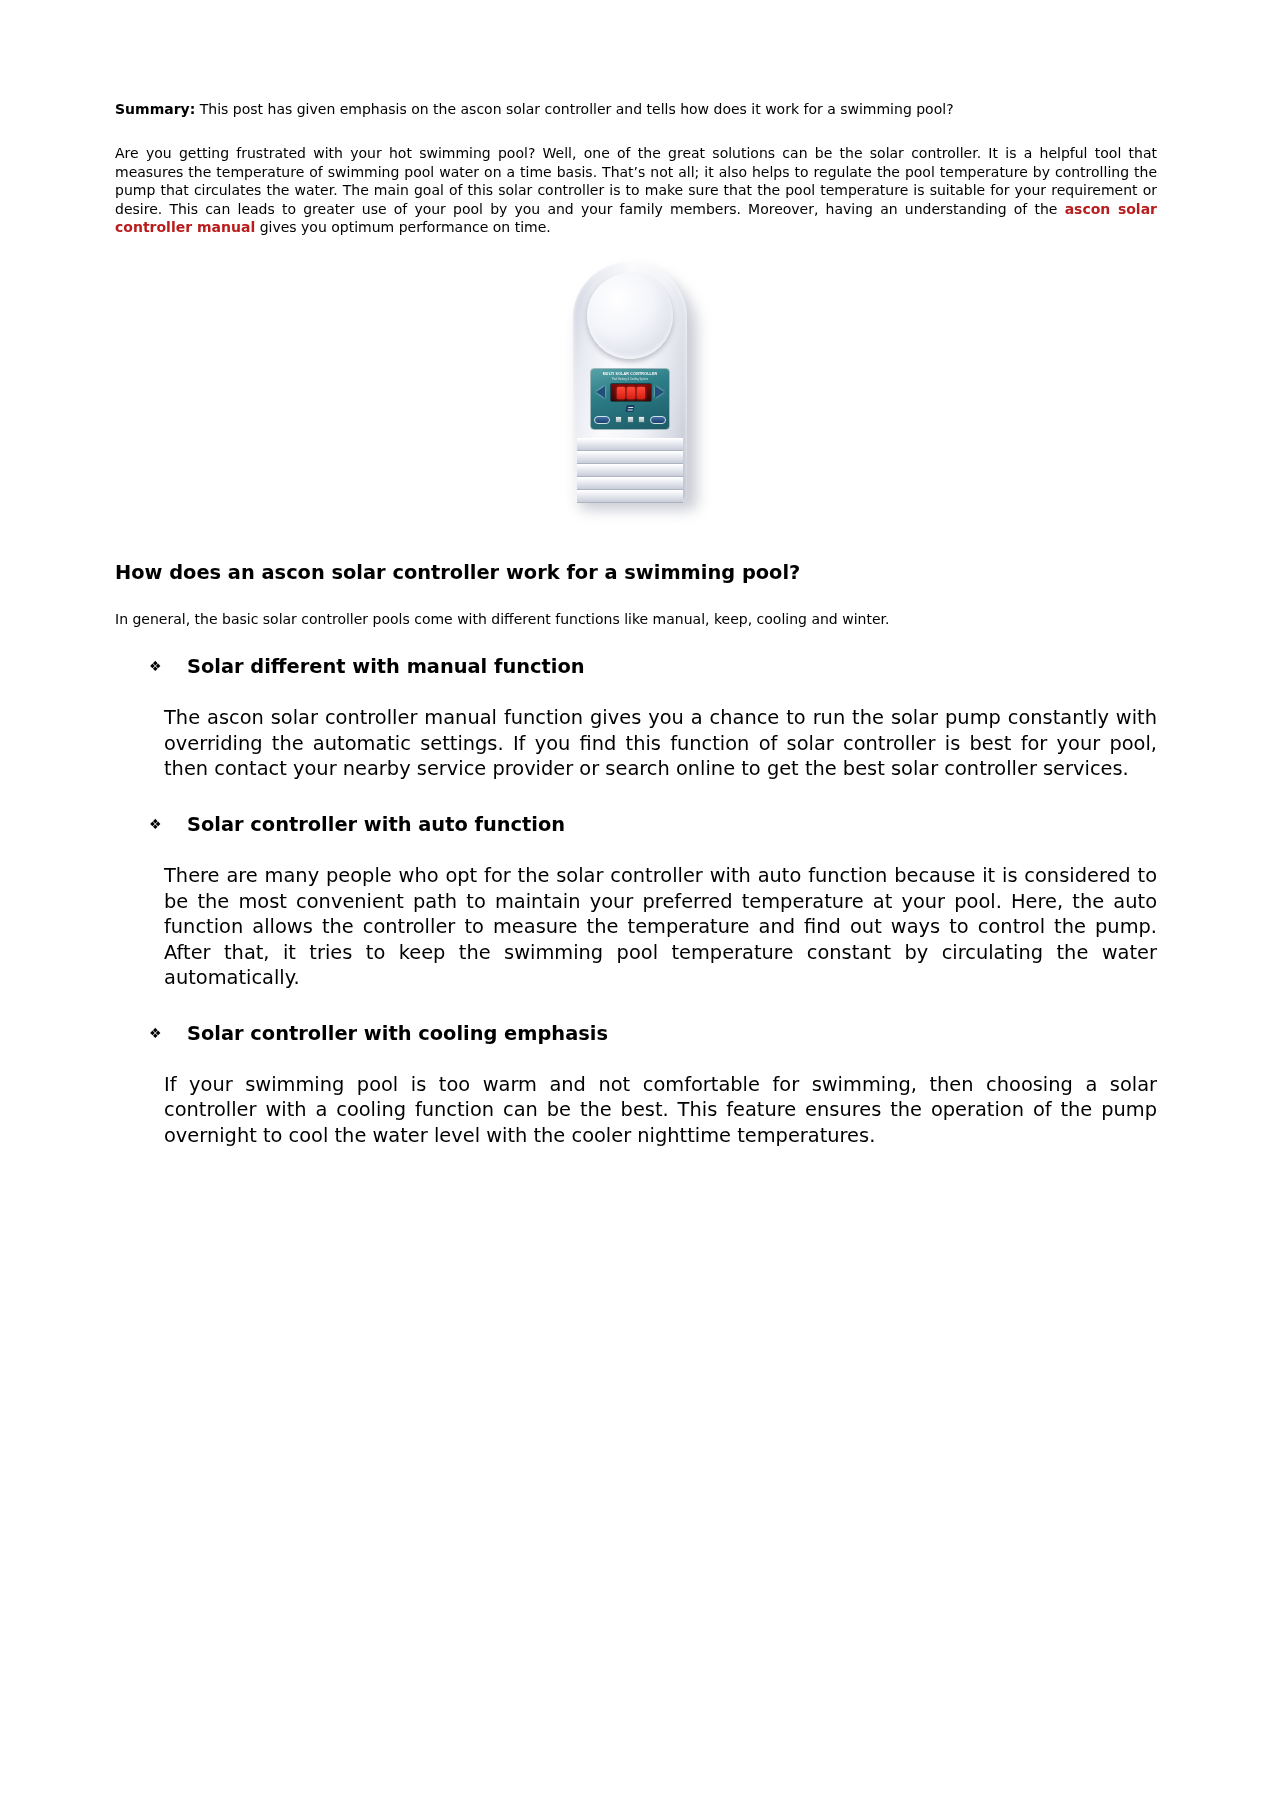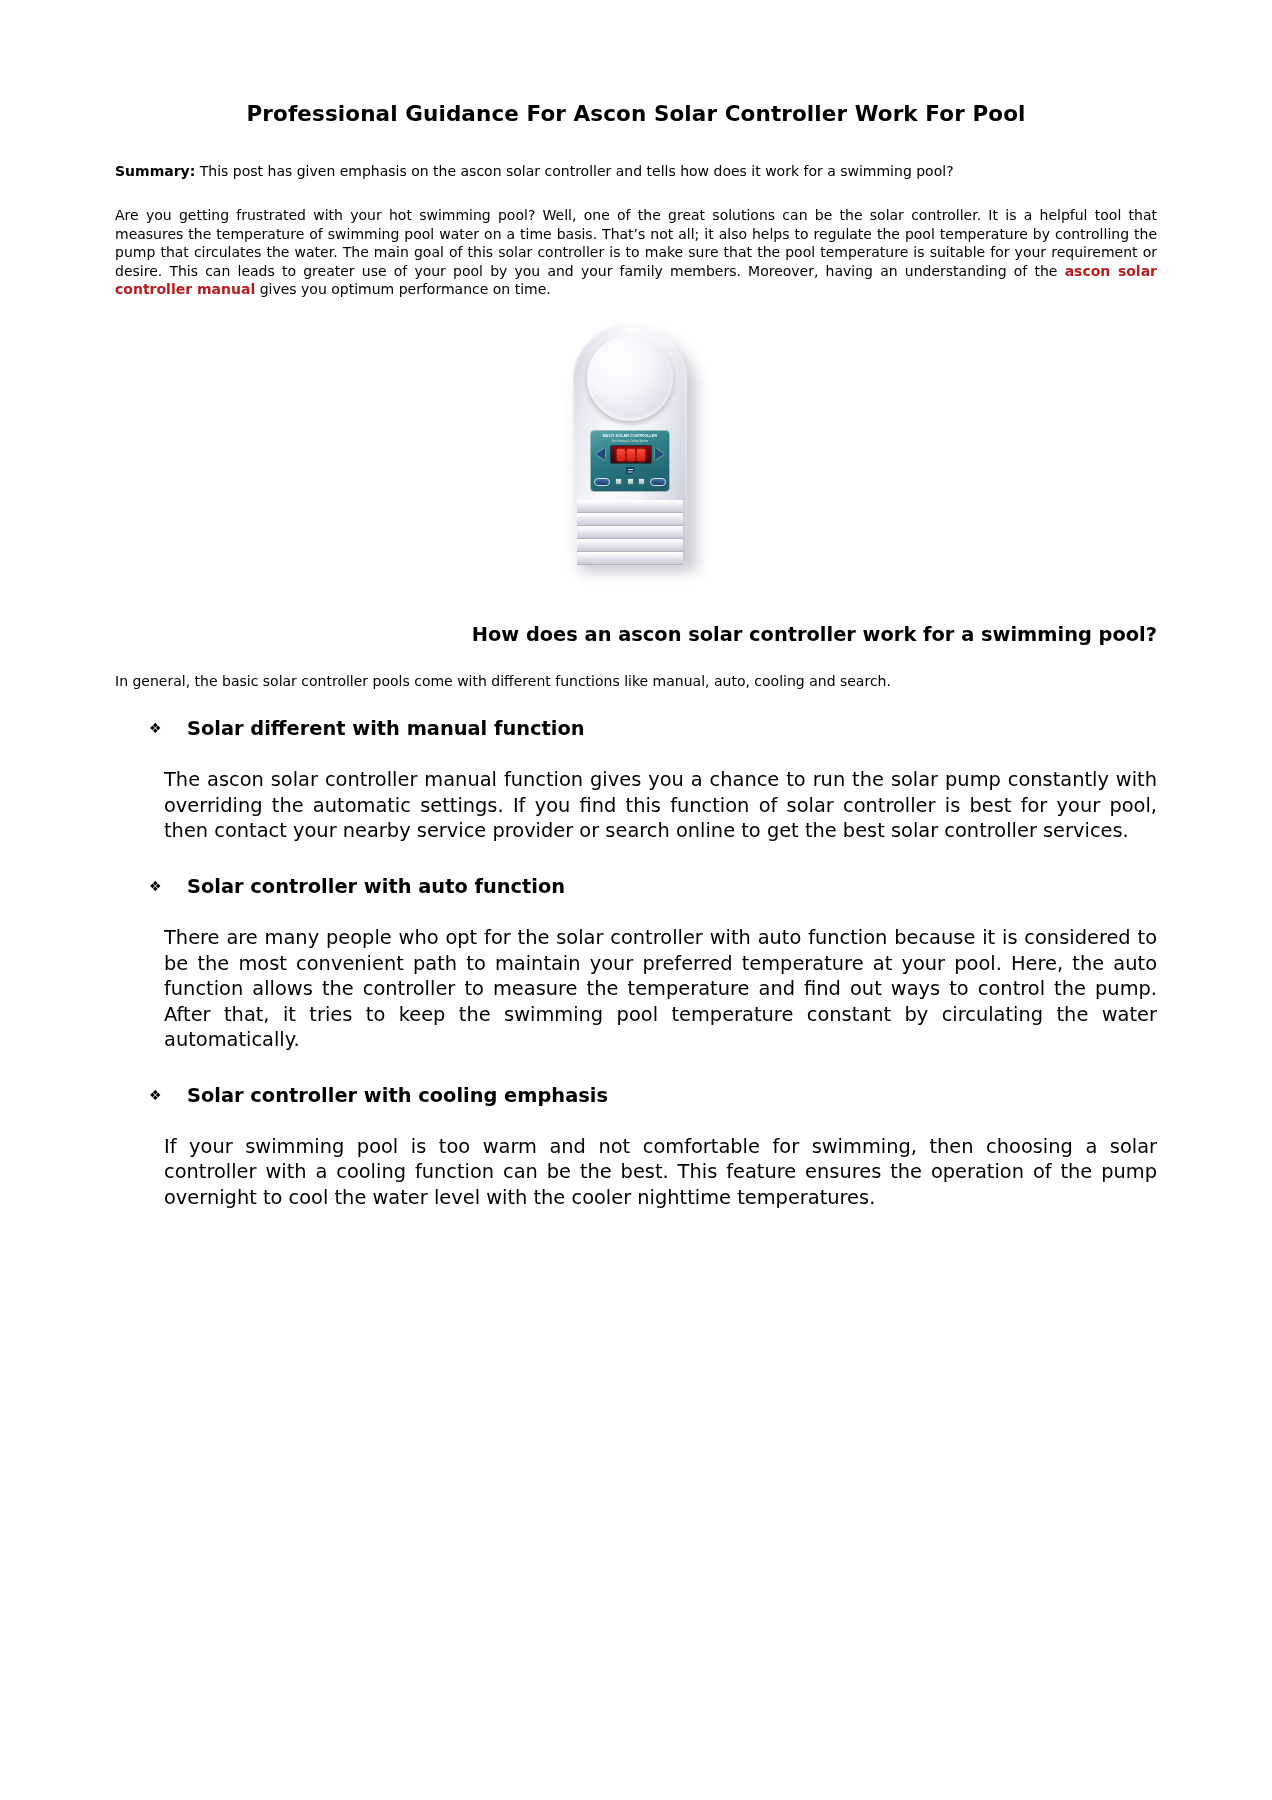--- a/index.html
+++ b/index.html
@@ -42,21 +42,21 @@
   .summary-label { font-weight: bold; }
   .link-strong {
     color: #b91c1c;
     font-weight: bold;
   }
   .section-heading {
     font-size: 19.4px;
     font-weight: bold;
     margin: 8px 0 24px 0;
     line-height: 1.3;
-    text-align: right;
+    text-align: left;
   }
   .intro-para { margin-bottom: 30px; }
 
   
   .bullet-list {
     margin: 0;
     padding: 0;
     list-style: none;
   }
   .bullet-item { margin: 0 0 0 0; }
@@ -243,21 +243,20 @@
     background: linear-gradient(180deg,#fdfdff 0%,#e6e8ef 45%,#c9cdd9 100%);
     border-top: .7px solid #ffffff;
     border-bottom: .7px solid #aeb3c1;
   }
 </style>
 </head>
 <body>
 
 <div class="page">
 
-  <h1 class="doc-title">Professional Guidance For Ascon Solar Controller Work For Pool</h1>
 
   <p class="body-text"><span class="summary-label">Summary:</span><span> This post has given emphasis on the ascon solar controller and tells how does it work for a swimming pool?</span></p>
 
   <p class="body-text intro-para"><span>Are you getting frustrated with your hot swimming pool? Well, one of the great solutions can be the solar controller. It is a helpful tool that measures the temperature of swimming pool water on a time basis. That’s not all; it also helps to regulate the pool temperature by controlling the pump that circulates the water. The main goal of this solar controller is to make sure that the pool temperature is suitable for your requirement or desire. This can leads to greater use of your pool by you and your family members. Moreover, having an understanding of the </span><span class="link-strong">ascon solar controller manual</span><span> gives you optimum performance on time.</span></p>
 
   <div class="figure">
     <div class="device">
       <div class="dev-shadow"></div>
       <div class="dev-body">
         <div class="dev-dome"></div>
@@ -291,21 +290,21 @@
           <div class="ridge" style="top:26px"></div>
           <div class="ridge" style="top:39px"></div>
           <div class="ridge" style="top:52px"></div>
         </div>
       </div>
     </div>
   </div>
 
   <h2 class="section-heading">How does an ascon solar controller work for a swimming pool?</h2>
 
-  <p class="body-text">In general, the basic solar controller pools come with different functions like manual, auto, cooling and search.</p>
+  <p class="body-text">In general, the basic solar controller pools come with different functions like manual, keep, cooling and winter.</p>
 
   <ul class="bullet-list">
 
     <li class="bullet-item">
       <div class="bullet-head">
         <span class="bullet-marker">❖</span>
         <span class="bullet-title">Solar different with manual function</span>
       </div>
       <p class="bullet-body">The ascon solar controller manual function gives you a chance to run the solar pump constantly with overriding the automatic settings. If you find this function of solar controller is best for your pool, then contact your nearby service provider or search online to get the best solar controller services.</p>
     </li>

